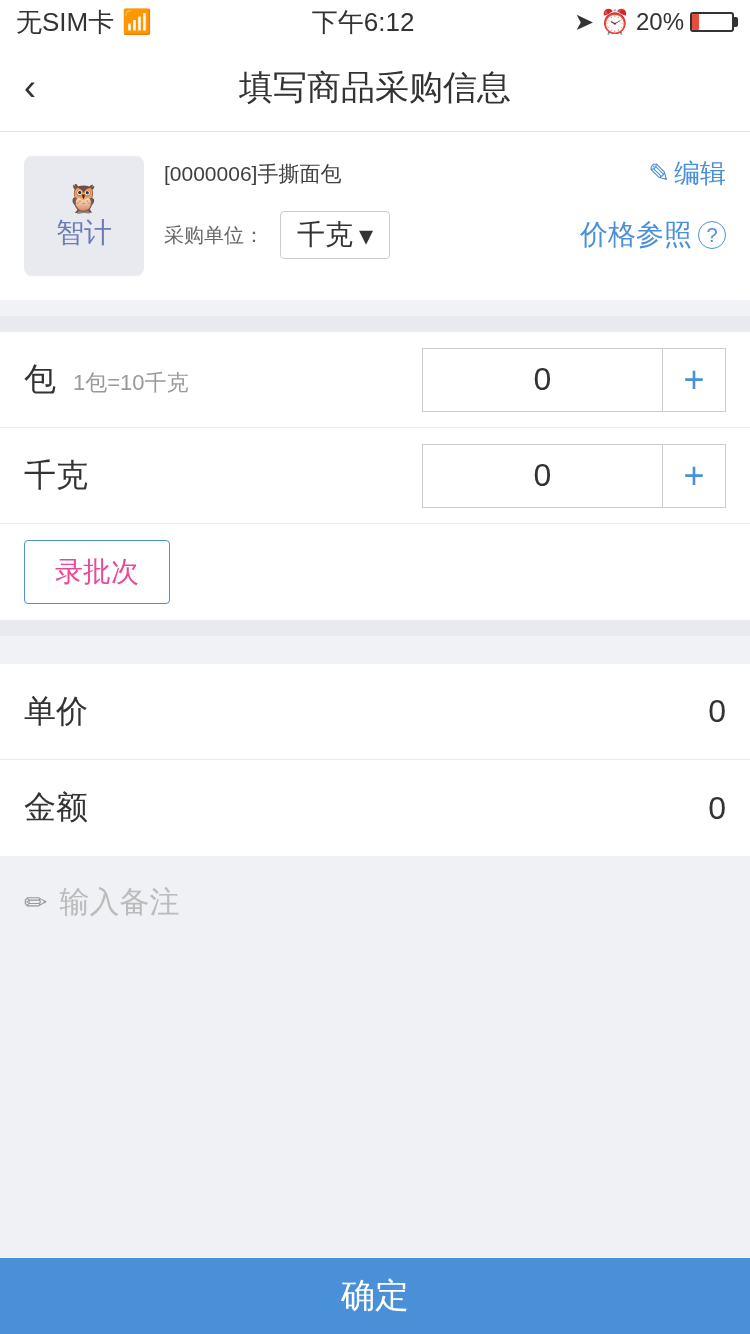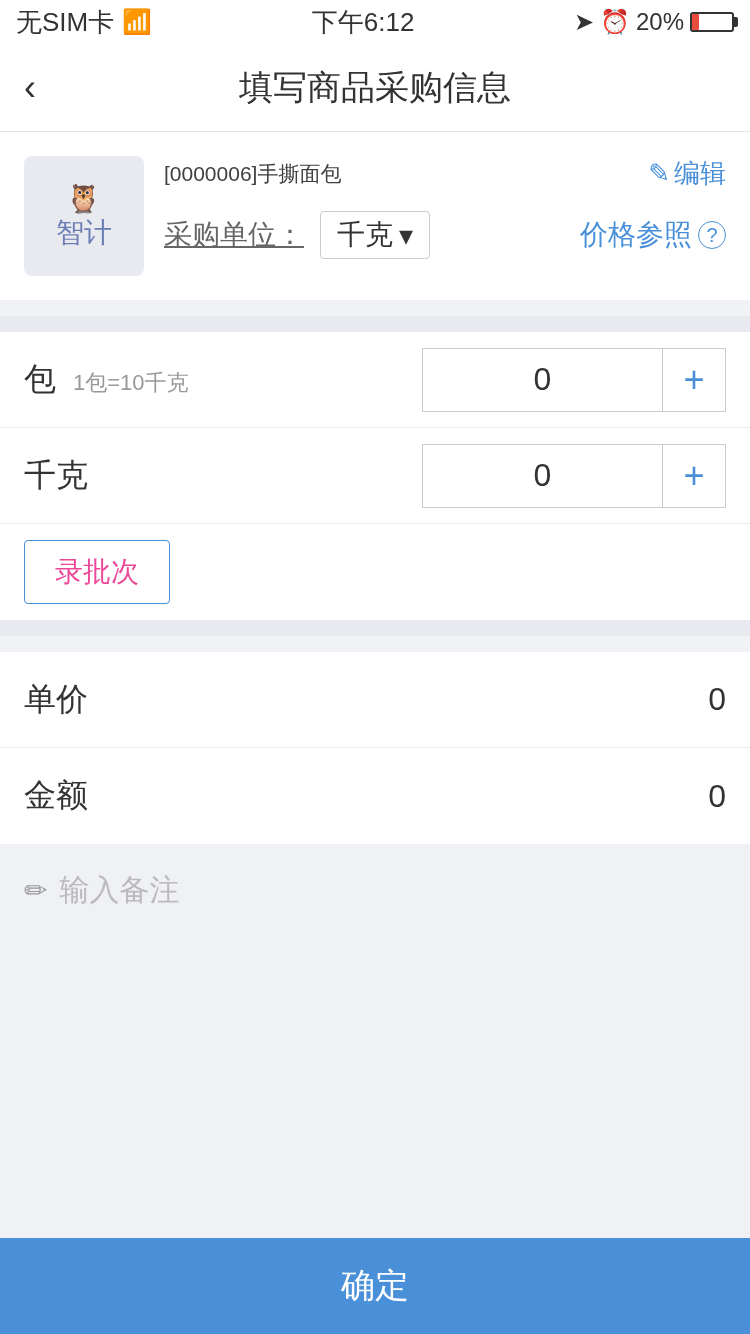--- a/index.html
+++ b/index.html
@@ -106,21 +106,21 @@
       cursor: pointer;
       display: flex;
       align-items: center;
       gap: 4px;
     }
     .unit-row {
       display: flex;
       align-items: center;
       gap: 16px;
     }
-    .unit-label { font-size: 28px; color: #666; text-decoration: underline; }
+    .unit-label { font-size: 20px; color: #666; }
     .unit-select {
       border: 1px solid #ccc;
       border-radius: 4px;
       padding: 4px 16px;
       font-size: 28px;
       color: #333;
       display: flex;
       align-items: center;
       gap: 6px;
     }
@@ -216,21 +216,21 @@
       background: #fff;
       font-size: 28px;
       padding: 12px 30px;
       border-radius: 4px;
       cursor: pointer;
     }
 
     
     .price-section {
       background: #fff;
-      margin-top: 16px;
+      margin-top: 28px;
     }
     .price-row {
       display: flex;
       align-items: center;
       justify-content: space-between;
       padding: 0 24px;
       height: 96px;
       border-bottom: 1px solid #e8eaf0;
     }
     .price-row-label {
@@ -267,21 +267,21 @@
       flex: 1;
       min-height: 340px;
     }
 
     
     .confirm-bar {
       position: fixed;
       bottom: 0;
       left: 0;
       width: 750px;
-      height: 96px;
+      height: 76px;
       background: #4a90d9;
       display: flex;
       align-items: center;
       justify-content: center;
       cursor: pointer;
     }
     .confirm-text {
       font-size: 34px;
       color: #fff;
       font-weight: 500;

